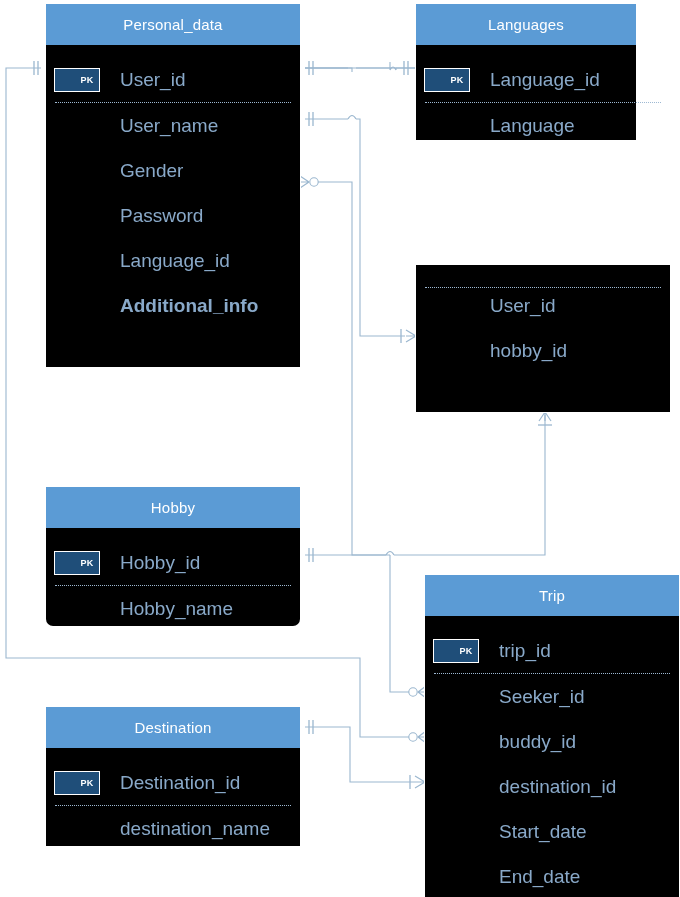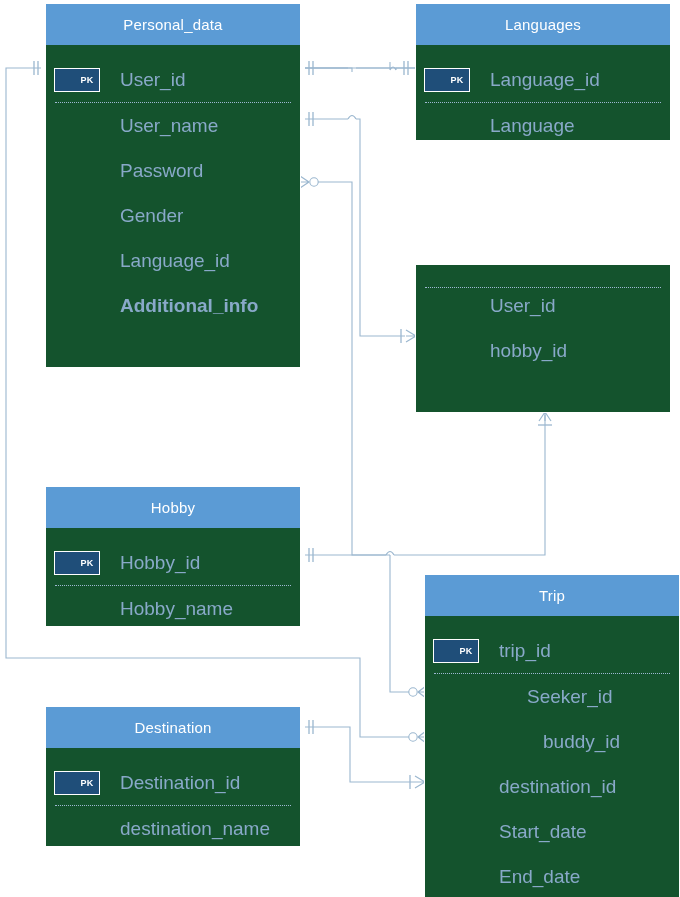--- a/index.html
+++ b/index.html
@@ -24,21 +24,21 @@
   #connector-layer {
     position: absolute;
     left: 0; top: 0;
     width: 680px;
     height: 897px;
     pointer-events: none;
   }
   .entity {
     position: absolute;
     box-sizing: border-box;
-    background: #14532d;
+    background: #000000;
     box-shadow: 0 0 0 1px #ffffff;
   }
   .entity-header {
     height: 41px;
     background: #5b9bd5;
     color: #ffffff;
     font-size: 15px;
     display: flex;
     align-items: center;
     justify-content: center;
@@ -167,34 +167,34 @@
       <div class="entity-body">
         <div class="field-row" style="margin-top: 12px;">
           <div class="pk-badge">PK</div>
           <span class="field-name">User_id</span>
         </div>
         <div class="divider" style="position: relative; left: 9px; width: 236px; margin: 0px;"></div>
         <div class="field-row" style="margin-top: 0px;">
           <span class="field-name">User_name</span>
         </div>
         <div class="field-row" style="margin-top: 0px;">
+          <span class="field-name">Gender</span>
+        </div>
+        <div class="field-row" style="margin-top: 0px;">
           <span class="field-name">Password</span>
-        </div>
-        <div class="field-row" style="margin-top: 0px;">
-          <span class="field-name">Gender</span>
         </div>
         <div class="field-row" style="margin-top: 0px;">
           <span class="field-name">Language_id</span>
         </div>
         <div class="field-row" style="margin-top: 0px; font-weight: bold;">
           <span class="field-name">Additional_info</span>
         </div>
       </div>
     </div>
-    <div class="entity" style="left: 416px; top: 4px; width: 254px; height: 136px;">
+    <div class="entity" style="left: 416px; top: 4px; width: 220px; height: 136px;">
       <div class="entity-header">Languages</div>
       <div class="entity-body">
         <div class="field-row" style="margin-top: 12px;">
           <div class="pk-badge">PK</div>
           <span class="field-name">Language_id</span>
         </div>
         <div class="divider" style="position: relative; left: 9px; width: 236px; margin: 0px;"></div>
         <div class="field-row" style="margin-top: 0px;">
           <span class="field-name">Language</span>
         </div>
@@ -204,45 +204,45 @@
       <div class="entity-body">
         <div class="divider" style="top: 4px;"></div>
         <div class="field-row" style="margin-top: 18px;">
           <span class="field-name">User_id</span>
         </div>
         <div class="field-row" style="margin-top: 0px;">
           <span class="field-name">hobby_id</span>
         </div>
       </div>
     </div>
-    <div class="entity" style="left: 46px; top: 487px; width: 254px; height: 139px;">
+    <div class="entity" style="left: 46px; top: 487px; width: 254px; height: 139px; border-radius: 7px;">
       <div class="entity-header">Hobby</div>
       <div class="entity-body">
         <div class="field-row" style="margin-top: 12px;">
           <div class="pk-badge">PK</div>
           <span class="field-name">Hobby_id</span>
         </div>
         <div class="divider" style="position: relative; left: 9px; width: 236px; margin: 0px;"></div>
         <div class="field-row" style="margin-top: 0px;">
           <span class="field-name">Hobby_name</span>
         </div>
       </div>
     </div>
     <div class="entity" style="left: 425px; top: 575px; width: 254px; height: 358px;">
       <div class="entity-header">Trip</div>
       <div class="entity-body">
         <div class="field-row" style="margin-top: 12px;">
           <div class="pk-badge">PK</div>
           <span class="field-name">trip_id</span>
         </div>
         <div class="divider" style="position: relative; left: 9px; width: 236px; margin: 0px;"></div>
-        <div class="field-row" style="margin-top: 0px; padding-left: 28px;">
+        <div class="field-row" style="margin-top: 0px;">
           <span class="field-name">Seeker_id</span>
         </div>
-        <div class="field-row" style="margin-top: 0px; margin-left: 44px;">
+        <div class="field-row" style="margin-top: 0px;">
           <span class="field-name">buddy_id</span>
         </div>
         <div class="field-row" style="margin-top: 0px;">
           <span class="field-name">destination_id</span>
         </div>
         <div class="field-row" style="margin-top: 0px;">
           <span class="field-name">Start_date</span>
         </div>
         <div class="field-row" style="margin-top: 0px;">
           <span class="field-name">End_date</span>

